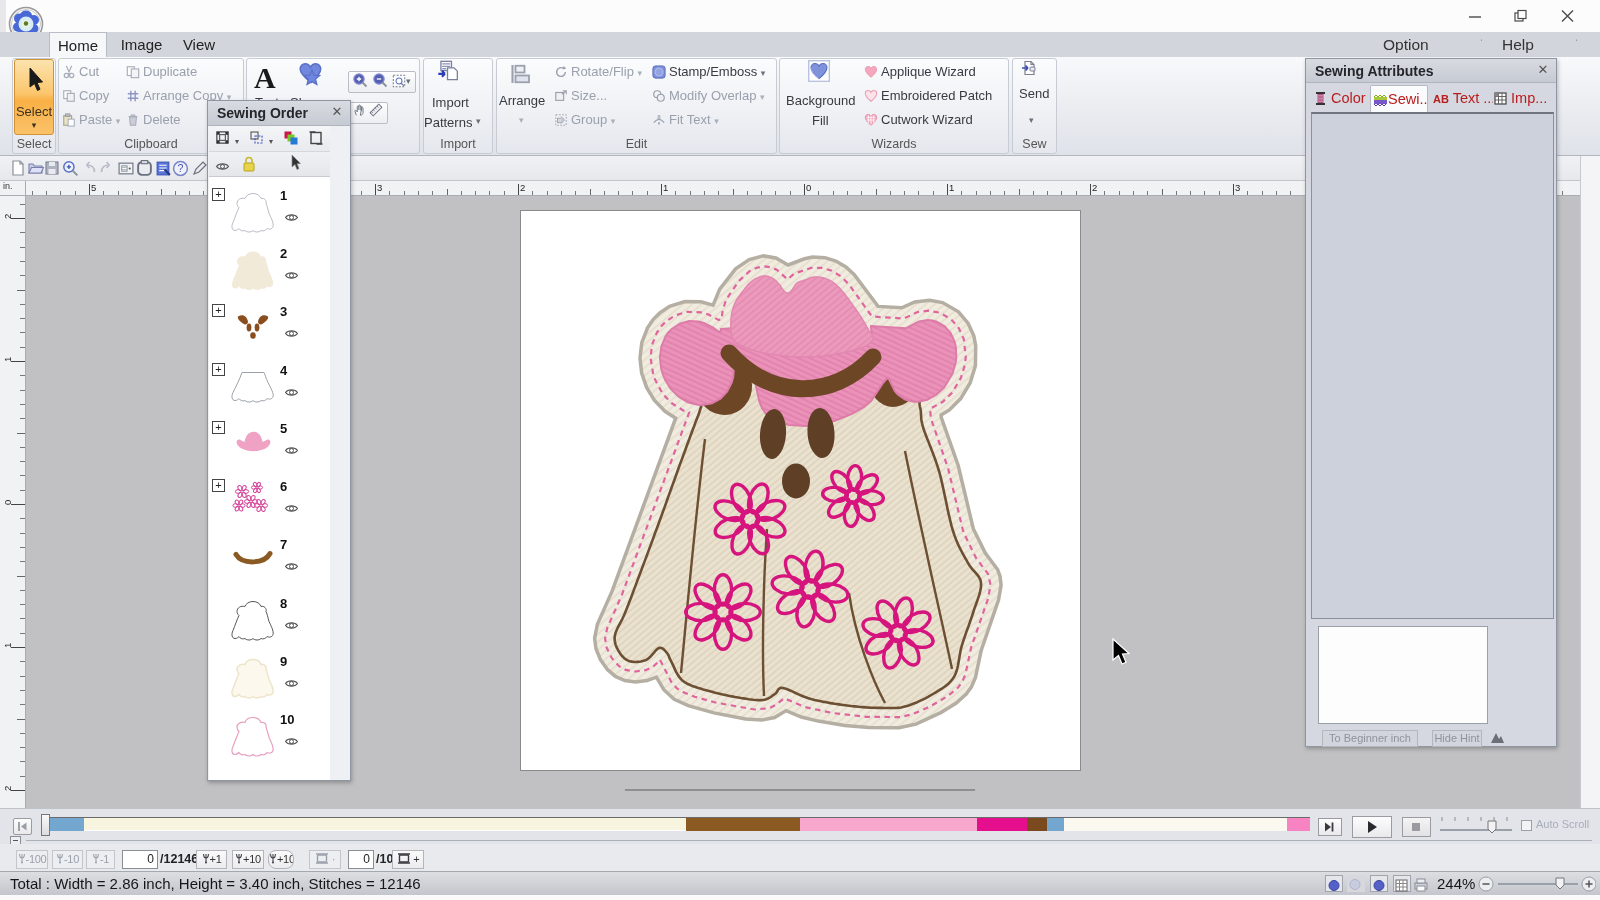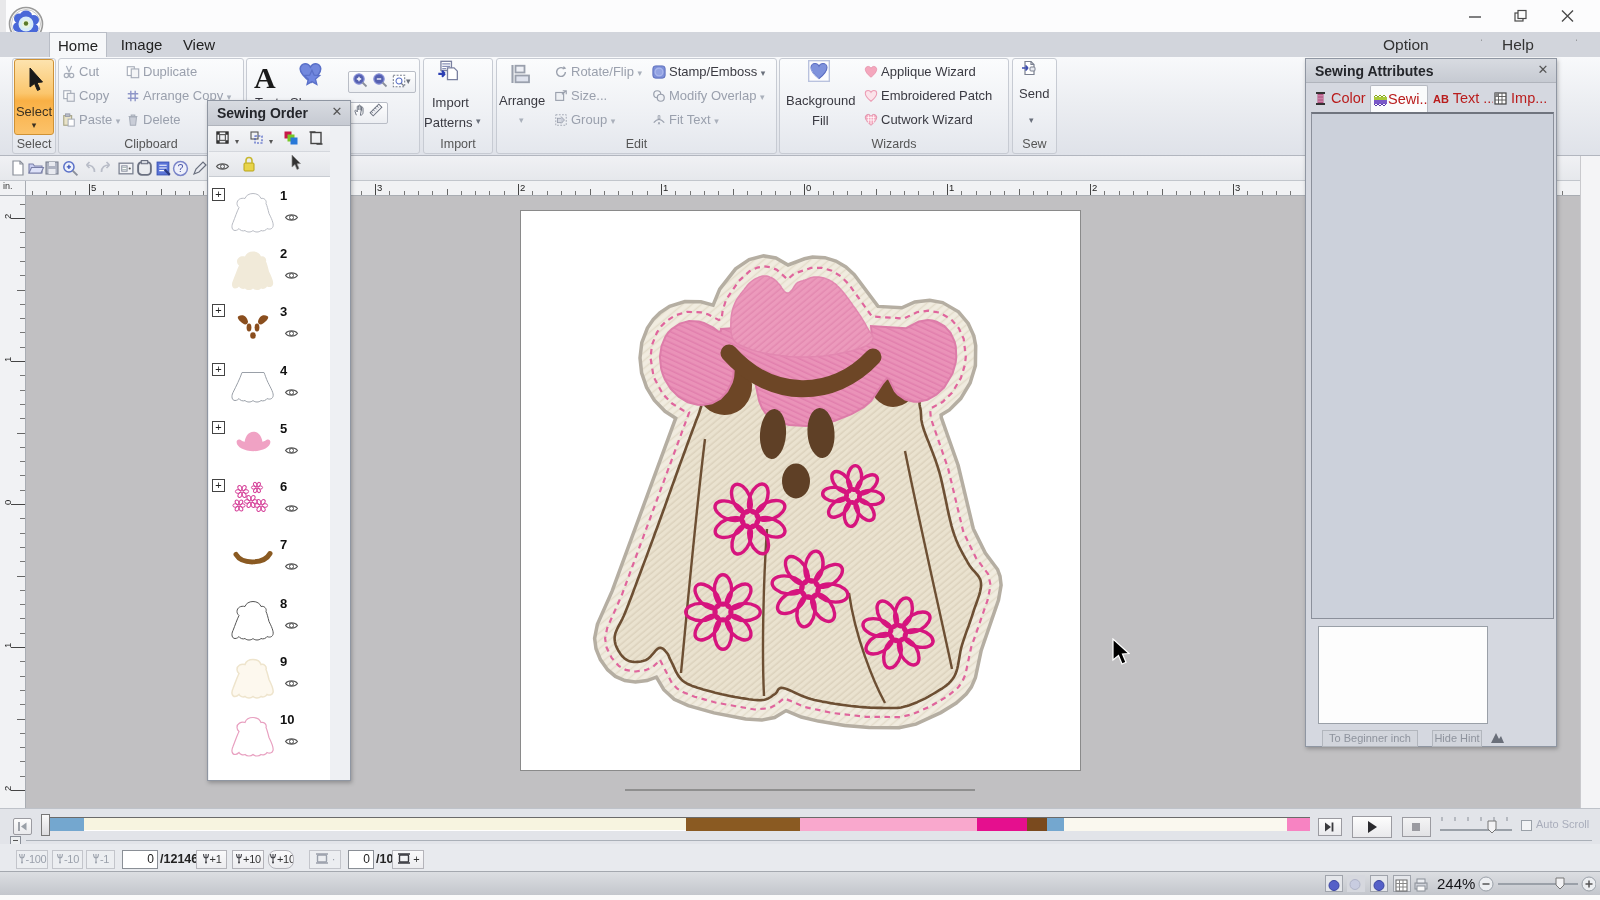--- a/index.html
+++ b/index.html
@@ -633,21 +633,21 @@
           <rect x="2.5" y="3" width="9" height="7" rx="1" fill="none" stroke="#9aa0ab" stroke-width="1.4"></rect>
           <path d="M1 2 h12 M1 11 h12" stroke="#9aa0ab" stroke-width="1.6"></path>
         </svg> ·</div>
       <div class="sinput" style="left:348px;width:26px;">0</div>
       <div style="position:absolute;left:376px;top:6px;font-size:12.5px;font-weight:bold;color:#222;line-height:19px;">/10</div>
       <div class="sbtn" style="left:392px;width:32px;"><svg width="14" height="13" viewBox="0 0 14 13" style="vertical-align:-2px;">
           <rect x="2.5" y="3" width="9" height="7" rx="1" fill="none" stroke="#3a3a40" stroke-width="1.4"></rect>
           <path d="M1 2 h12 M1 11 h12" stroke="#3a3a40" stroke-width="1.6"></path>
         </svg> +</div>
     </div>
-  <div class="abs" id="statusbar"><div style="position:absolute;left:1325px;top:3px;width:18px;height:17px;border:1px solid #a0a4ac;background:#e4e6ea;"><svg width="16" height="15">
+  <div class="abs" id="statusbar"><span style="padding-left:10px;">Total : Width = 2.86 inch, Height = 3.40 inch, Stitches = 12146</span><div style="position:absolute;left:1325px;top:3px;width:18px;height:17px;border:1px solid #a0a4ac;background:#e4e6ea;"><svg width="16" height="15">
           <circle cx="8" cy="7.5" r="5" fill="#5560c8" stroke="#3a44a0"></circle>
         </svg></div><div style="position:absolute;left:1347px;top:3px;width:18px;height:17px;background:#d6d8de;"><svg width="16" height="15">
           <circle cx="8" cy="7.5" r="5" fill="#c8cce0" stroke="#b0b4c8"></circle>
         </svg></div><div style="position:absolute;left:1370px;top:3px;width:18px;height:17px;border:1px solid #a0a4ac;background:#e4e6ea;"><svg width="16" height="15">
           <circle cx="8" cy="7.5" r="5" fill="#5560c8" stroke="#3a44a0"></circle>
         </svg></div><div style="position:absolute;left:1393px;top:3px;width:18px;height:17px;border:1px solid #a0a4ac;background:#e4e6ea;"><svg width="16" height="15">
           <rect x="2" y="2" width="11" height="11" fill="#fff" stroke="#666"></rect>
           <path d="M2 5.5 h11 M2 9 h11 M5.5 2 v11 M9 2 v11" stroke="#888"></path>
         </svg></div><div style="position:absolute;left:1413px;top:3px;width:18px;height:17px;"><svg width="16" height="15">
           <rect x="2" y="6" width="12" height="6" fill="#d0d3da" stroke="#8a8f98"></rect>

